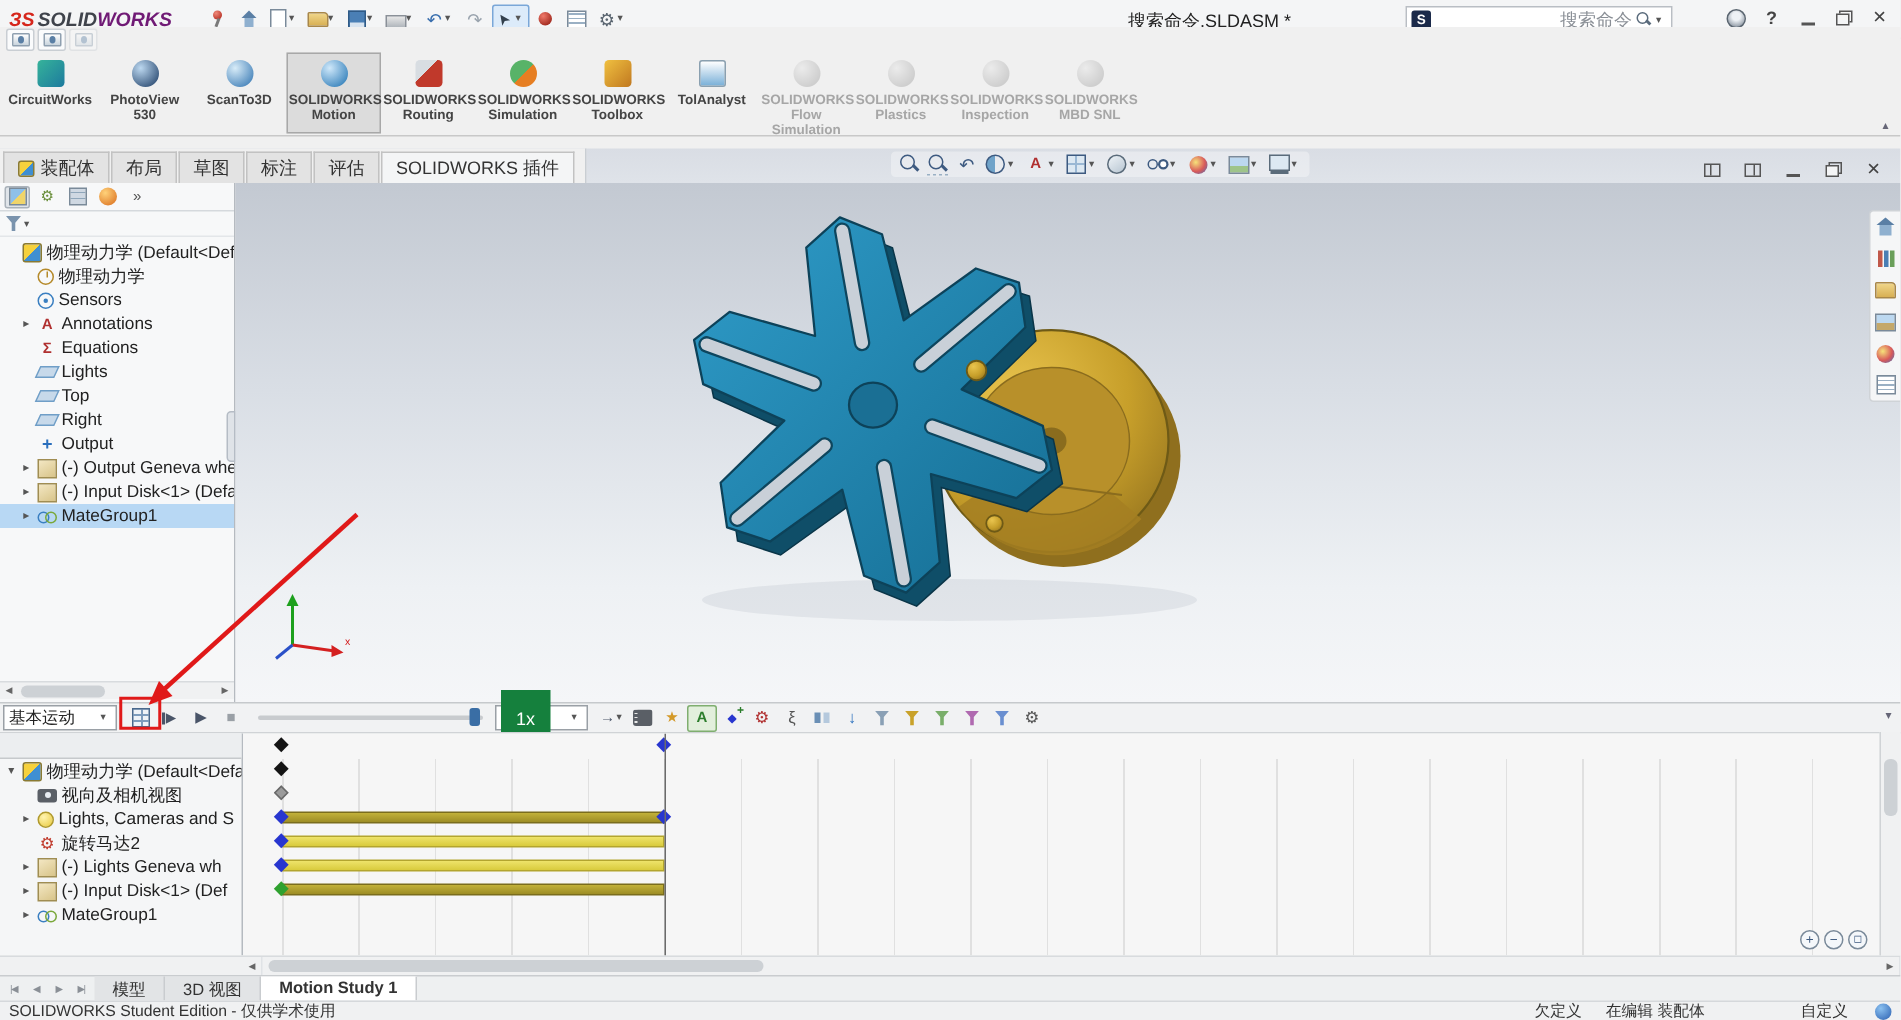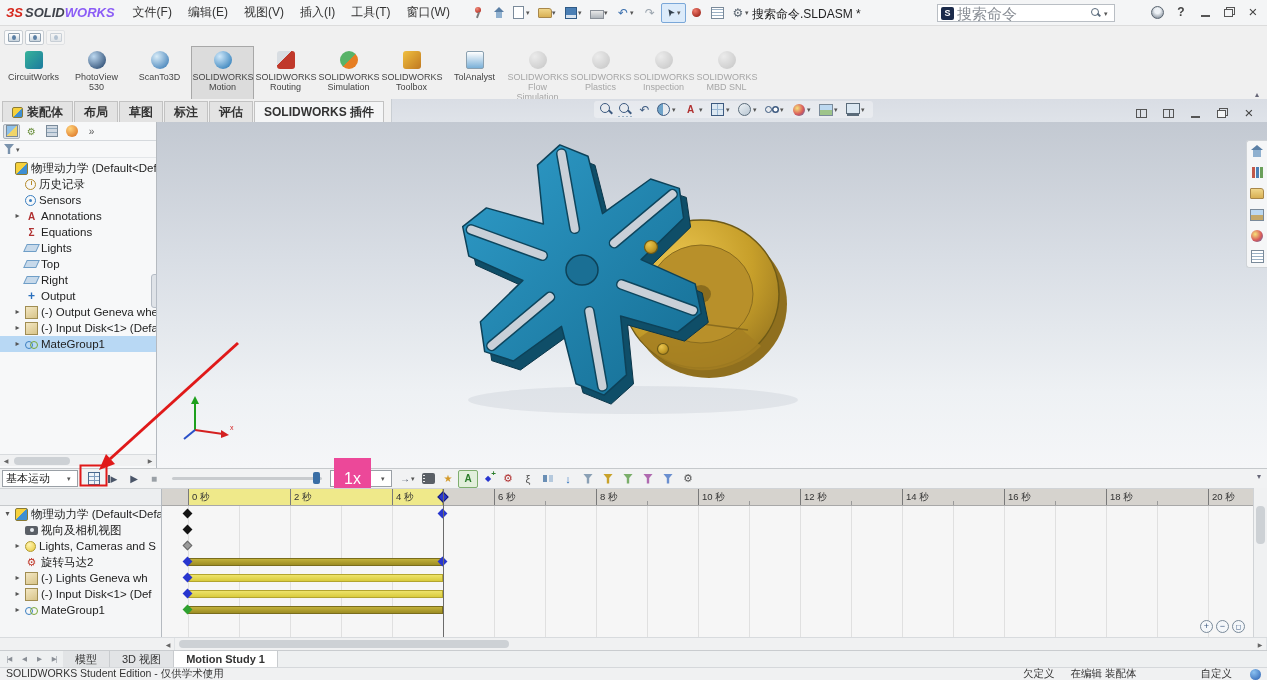--- a/index.html
+++ b/index.html
@@ -10,34 +10,34 @@
     font-size: 12px; color:#222; background:#f0f0f0;
     position:relative; overflow:hidden; user-select:none;
   }
   .band { position:absolute; left:0; right:0; }
 
   
   #titlebar { top:0; height:26px; background:#f4f5f6; border-bottom:1px solid #dcdcdc; display:flex; align-items:center; padding:0 4px; }
   .logo { display:flex; align-items:baseline; margin:0 10px 0 2px; font-style:italic; font-weight:bold; font-size:13px; white-space:nowrap; }
   .logo-mark { color:#d6271c; margin-right:2px; }
   .logo-solid { color:#3f434b; }
-  .logo-works { color:#8b5cf6;font-style:italic; }
+  .logo-works { color:#701a75;font-style:italic; }
   .menus { display:flex; }
   .menu { padding:4px 8px; font-size:12px; color:#333; }
   .tb-icons { display:flex; align-items:center; margin-left:10px; gap:1px; }
   .tbtn { height:20px; min-width:20px; display:flex; align-items:center; justify-content:center; border:1px solid transpar, ent; border:1px solid transparent; border-radius:2px; padding:0 1px; position:relative; }
   .tbtn.on { background:#dcebfa; border-color:#7aa7d8; }
   .tbic { width:14px; height:14px; display:inline-flex; align-items:center; justify-content:center; position:relative; font-size:11px; color:#4a5a6a; }
   .tcaret { width:7px; font-size:7px; color:#555; display:none; line-height:1; }
   .tcaret.show { display:inline-block; }
   .tcaret.show::before { content:"▾"; }
   .doc-title { position:absolute; left:752px; top:6px; font-size:12px; color:#222; white-space:nowrap; }
   .searchbox { position:absolute; right:152px; top:4px; width:178px; height:18px; background:#fff; border:1px solid #b9bec4; display:flex; align-items:center; padding:0 3px; gap:3px; }
   .s-scope { width:13px; height:13px; background:#1b2a4a; color:#fff; font-size:9px; font-weight:bold; display:flex; align-items:center; justify-content:center; border-radius:2px; }
-  .s-input { flex:1; border:none; outline:none; font-size:15px; min-width:10px; color:#333; background:transparent; }
+  .s-input { flex:1; border:none; outline:none; font-size:12px; min-width:10px; color:#333; background:transparent;text-align:right; }
   .s-input::placeholder { color:#8a8f96; }
   .s-mag { width:10px; height:10px; position:relative; }
   .s-mag::before { content:""; position:absolute; left:0; top:0; width:6px; height:6px; border:1.5px solid #5a6b7c; border-radius:50%; }
   .s-mag::after { content:""; position:absolute; left:6px; top:6px; width:4px; height:1.5px; background:#5a6b7c; transform:rotate(45deg); }
   .tb-right { position:absolute; right:4px; top:2px; display:flex; gap:4px; }
 
   
   .tb-pin-menubar::before { content:""; width:6px; height:6px; background:radial-gradient(circle at 35% 30%,#f08a7a,#a81a10); border-radius:50%; position:absolute; top:1px; left:4px; }
   .tb-pin-menubar::after { content:""; width:1.5px; height:6px; background:#7a7a7a; position:absolute; top:6px; left:6px; transform:rotate(20deg); }
   .tb-welcome-home::before { content:""; position:absolute; top:1px; left:2px; border-left:5px solid transparent; border-right:5px solid transparent; border-bottom:5px solid #5a7fa5; }
@@ -54,21 +54,21 @@
   .tb-options::before { content:"⚙"; color:#5a6570; font-size:12px; }
   .wc-user-account::before { content:""; width:11px; height:11px; border-radius:50%; background:radial-gradient(circle at 50% 35%,#e8edf2 30%,#7a8globe6a8); background:radial-gradient(circle at 50% 35%,#eef2f6 30%,#6a7684); border:1px solid #5a6570; }
   .wc-help::before { content:"?"; font-weight:bold; color:#444; font-size:12px; }
   .wc-minimize::before { content:""; width:9px; height:2px; background:#555; margin-top:8px; }
   .wc-restore { position:relative; width:11px; height:10px; }
   .wc-restore::after { content:""; position:absolute; right:0; top:0; width:7px; height:6px; border:1px solid #555; }
   .wc-restore::before { content:""; position:absolute; left:0; bottom:0; width:7px; height:6px; border:1px solid #555; background:#f4f5f6; z-index:1; }
   .wc-close::before { content:"×"; font-size:15px; color:#444; line-height:10px; }
 
   
-  #ribbon { top:29px; height:73px; background:#f0f0f0; border-bottom:1px solid #c8c8c8; }
+  #ribbon { top:18px; height:73px; background:#f0f0f0; border-bottom:1px solid #c8c8c8;font-weight:bold; }
   .quickbar { height:17px; display:flex; align-items:center; gap:2px; padding-left:4px; }
   .qbtn { width:19px; height:15px; display:flex; align-items:center; justify-content:center; border:1px solid #c9ced3; background:#fafbfc; border-radius:2px; }
   .qic { width:12px; height:9px; background:linear-gradient(#ffffff,#c9d4dd); border:1px solid #8fa0b0; border-radius:1px; position:relative; }
   .qic::after { content:""; position:absolute; inset:1px 3px; background:#5a7fa5; border-radius:50%; }
   .qbtn.q-dis { opacity:.4; }
   .addin-row { height:54px; display:flex; align-items:stretch; padding-left:2px; }
   .addin { width:63px; display:flex; flex-direction:column; align-items:center; padding-top:4px; gap:3px; font-size:9px; line-height:1.12; text-align:center; color:#444; border:1px solid transparent; }
   .addin .alabel { width:60px; }
   .addin.st-active { background:#dcdcdc; border-color:#a8a8a8; }
   .addin.st-disabled { color:#a6a6a6; }
@@ -81,21 +81,21 @@
   .ai-routing { background:linear-gradient(135deg,#d8dde2 40%,#c0392b 40%); border-radius:3px; }
   .ai-simulation { background:linear-gradient(135deg,#58b368 50%,#e67e22 50%); border-radius:50%; }
   .ai-toolbox { background:linear-gradient(135deg,#f0c040,#c07820); border-radius:3px; }
   .ai-tolanalyst { background:linear-gradient(180deg,#ffffff,#7ab0d8); border:1px solid #8aa0b0; border-radius:2px; }
   .ai-flow,.ai-plastics,.ai-inspection,.ai-mbd { background:radial-gradient(circle at 32% 30%,#e8e8e8,#9a9a9a); border-radius:50%; }
   .ribbon-collapse { position:absolute; right:8px; bottom:2px; font-size:8px; color:#667; }
 
   
   #tabrow { top:99px; height:23px; background:linear-gradient(180deg,#d9dde4,#dfe3e9); }
   .ctabs { position:absolute; left:0; top:0; bottom:0; display:flex; align-items:flex-end; background:#f0f0f0; padding:0 6px 0 2px; border-right:1px solid #c9ced3; }
-  .ctab { height:21px; display:flex; align-items:center; gap:4px; padding:0 9px; font-size:12px; color:#333; background:#e3e3e3; border:1px solid #c2c2c2; border-bottom:none; margin-right:1px;font-weight:bold; }
+  .ctab { height:21px; display:flex; align-items:center; gap:4px; padding:0 9px; font-size:12px; color:#333; background:#e3e3e3; border:1px solid #c2c2c2; border-bottom:none; margin-right:1px; }
   .ctab.on { background:#f4f5f6; }
   .ctab-ic { display:none; width:11px; height:11px; background:linear-gradient(135deg,#f6d13c 0 50%,#3f8fd2 50% 100%); border:1px solid #8a7a33; border-radius:2px; }
   .ctab-ic.show { display:inline-block; }
   .hud { position:absolute; left:594px; top:2px; display:flex; align-items:center; gap:4px; background:rgba(255,255,255,.35); border-radius:3px; padding:1px 5px; }
   .hudbtn { display:flex; align-items:center; gap:1px; }
   .hic { width:15px; height:15px; position:relative; display:inline-flex; align-items:center; justify-content:center; }
   .hi-zoom-fit::before,.hi-zoom-area::before { content:""; position:absolute; left:1px; top:1px; width:8px; height:8px; border:1.6px solid #3d5a80; border-radius:50%; }
   .hi-zoom-fit::after,.hi-zoom-area::after { content:""; position:absolute; left:9px; top:9px; width:5px; height:2px; background:#3d5a80; transform:rotate(45deg); }
   .hi-zoom-area { background:linear-gradient(#0000,#0000), repeating-linear-gradient(90deg,#9ab0c4 0 2px,transparent 2px 4px) bottom/100% 1px no-repeat; }
   .hi-previous-view::before { content:"↶"; color:#3d5a80; font-size:12px; }
@@ -198,21 +198,21 @@
   .mt-no-filter,.mt-filter-animated,.mt-filter-driving,.mt-filter-selected,.mt-filter-results { width:10px; height:10px; clip-path:polygon(0 0,100% 0,62% 45%,62% 100%,38% 100%,38% 45%); }
   .mt-no-filter { background:#8aa0b5; }
   .mt-filter-animated { background:#c9a22a; }
   .mt-filter-driving { background:#7aae6a; }
   .mt-filter-selected { background:#b06ab0; }
   .mt-filter-results { background:#6a8fd0; }
   .mt-properties::before { content:"⚙"; color:#555; font-size:11px; }
   .speed-slider { width:150px; height:3px; background:#c8cbce; border-radius:2px; position:relative; margin:0 6px; }
   .speed-thumb { position:absolute; right:2px; top:-5px; width:7px; height:12px; background:#3a6ea5; border-radius:2px; }
   .speed-combo { width:62px; margin-right:4px; }
-  .speed-combo .selval { background:#ec4899; color:#fff; padding:12px 10px; font-size:16px; }
+  .speed-combo .selval { background:#15803d; color:#fff; padding:12px 10px; font-size:12px; }
   .mb-collapse { position:absolute; right:6px; top:473px; font-size:8px; color:#667; }
 
   
   #timeline { top:488px; height:149px; display:flex; background:#f3f4f5; border-top:1px solid #d0d3d6; }
   .tl-left { width:162px; flex:none; background:#f5f6f7; border-right:1px solid #b5bac0; }
   .tl-corner { height:17px; border-bottom:1px solid #c6c9cc; background:#eceef0; }
   .tl-tree { font-size:11.5px; }
   .tl-right { flex:1; position:relative; margin-right:14px; background:#f6f6f6; overflow:hidden; }
   .tl-ruler { height:17px; background:#d6d3ce; border-bottom:1px solid #a8a8a8; position:relative;
     background-image:repeating-linear-gradient(90deg,#9a9a9a 0 1px,transparent 1px 51px);
@@ -279,34 +279,20 @@
 </style>
 </head>
 <body>
 
 <header id="titlebar" class="band">
   <div class="logo">
     <span class="logo-mark">ЗS</span>
     <span class="logo-solid">SOLID</span>
       <span class="logo-works">WORKS</span>
   </div>
-  <nav class="menus">
-
-      <span class="menu">文件(F)</span>
-
-      <span class="menu">编辑(E)</span>
-
-      <span class="menu">视图(V)</span>
-
-      <span class="menu">插入(I)</span>
-
-      <span class="menu">工具(T)</span>
-
-      <span class="menu">窗口(W)</span>
-    </nav>
   <div class="tb-icons">
 
       <span class="tbtn">
         <span class="tbic tb-pin-menubar"></span>
 
       </span>
 
       <span class="tbtn">
         <span class="tbic tb-welcome-home"></span>
 
@@ -619,21 +605,21 @@
 
         <div class="titem root">
           <span class="exp"></span>
           <span class="ti ti-assembly"></span>
           <span class="tlabel">物理动力学 (Default&lt;Default</span>
         </div>
 
         <div class="titem">
           <span class="exp"></span>
           <span class="ti ti-history"></span>
-          <span class="tlabel">历史记录</span>
+          <span class="tlabel">物理动力学</span>
         </div>
 
         <div class="titem">
           <span class="exp"></span>
           <span class="ti ti-sensors"></span>
           <span class="tlabel">Sensors</span>
         </div>
 
         <div class="titem">
           <span class="exp exp-r"></span>
@@ -922,48 +908,20 @@
         </div>
 
         <div class="titem">
           <span class="exp exp-r"></span>
           <span class="ti ti-mates"></span>
           <span class="tlabel">MateGroup1</span>
         </div>
       </div>
   </div>
   <div class="tl-right">
-    <div class="tl-ruler">
-      <span class="tl-active"></span>
-      <span class="ticks">
-
-          <span class="tick">0 秒</span>
-
-          <span class="tick">2 秒</span>
-
-          <span class="tick">4 秒</span>
-
-          <span class="tick">6 秒</span>
-
-          <span class="tick">8 秒</span>
-
-          <span class="tick">10 秒</span>
-
-          <span class="tick">12 秒</span>
-
-          <span class="tick">14 秒</span>
-
-          <span class="tick">16 秒</span>
-
-          <span class="tick">18 秒</span>
-
-          <span class="tick">20 秒</span>
-        </span>
-      <span class="ruler-key"></span>
-    </div>
     <div class="tl-grid"></div>
     <div class="tl-rows">
 
         <div class="trow">
 
           <span class="kd k-start kc-black"></span>
           <span class="kd k-end kc-blue"></span>
         </div>
 
         <div class="trow">

